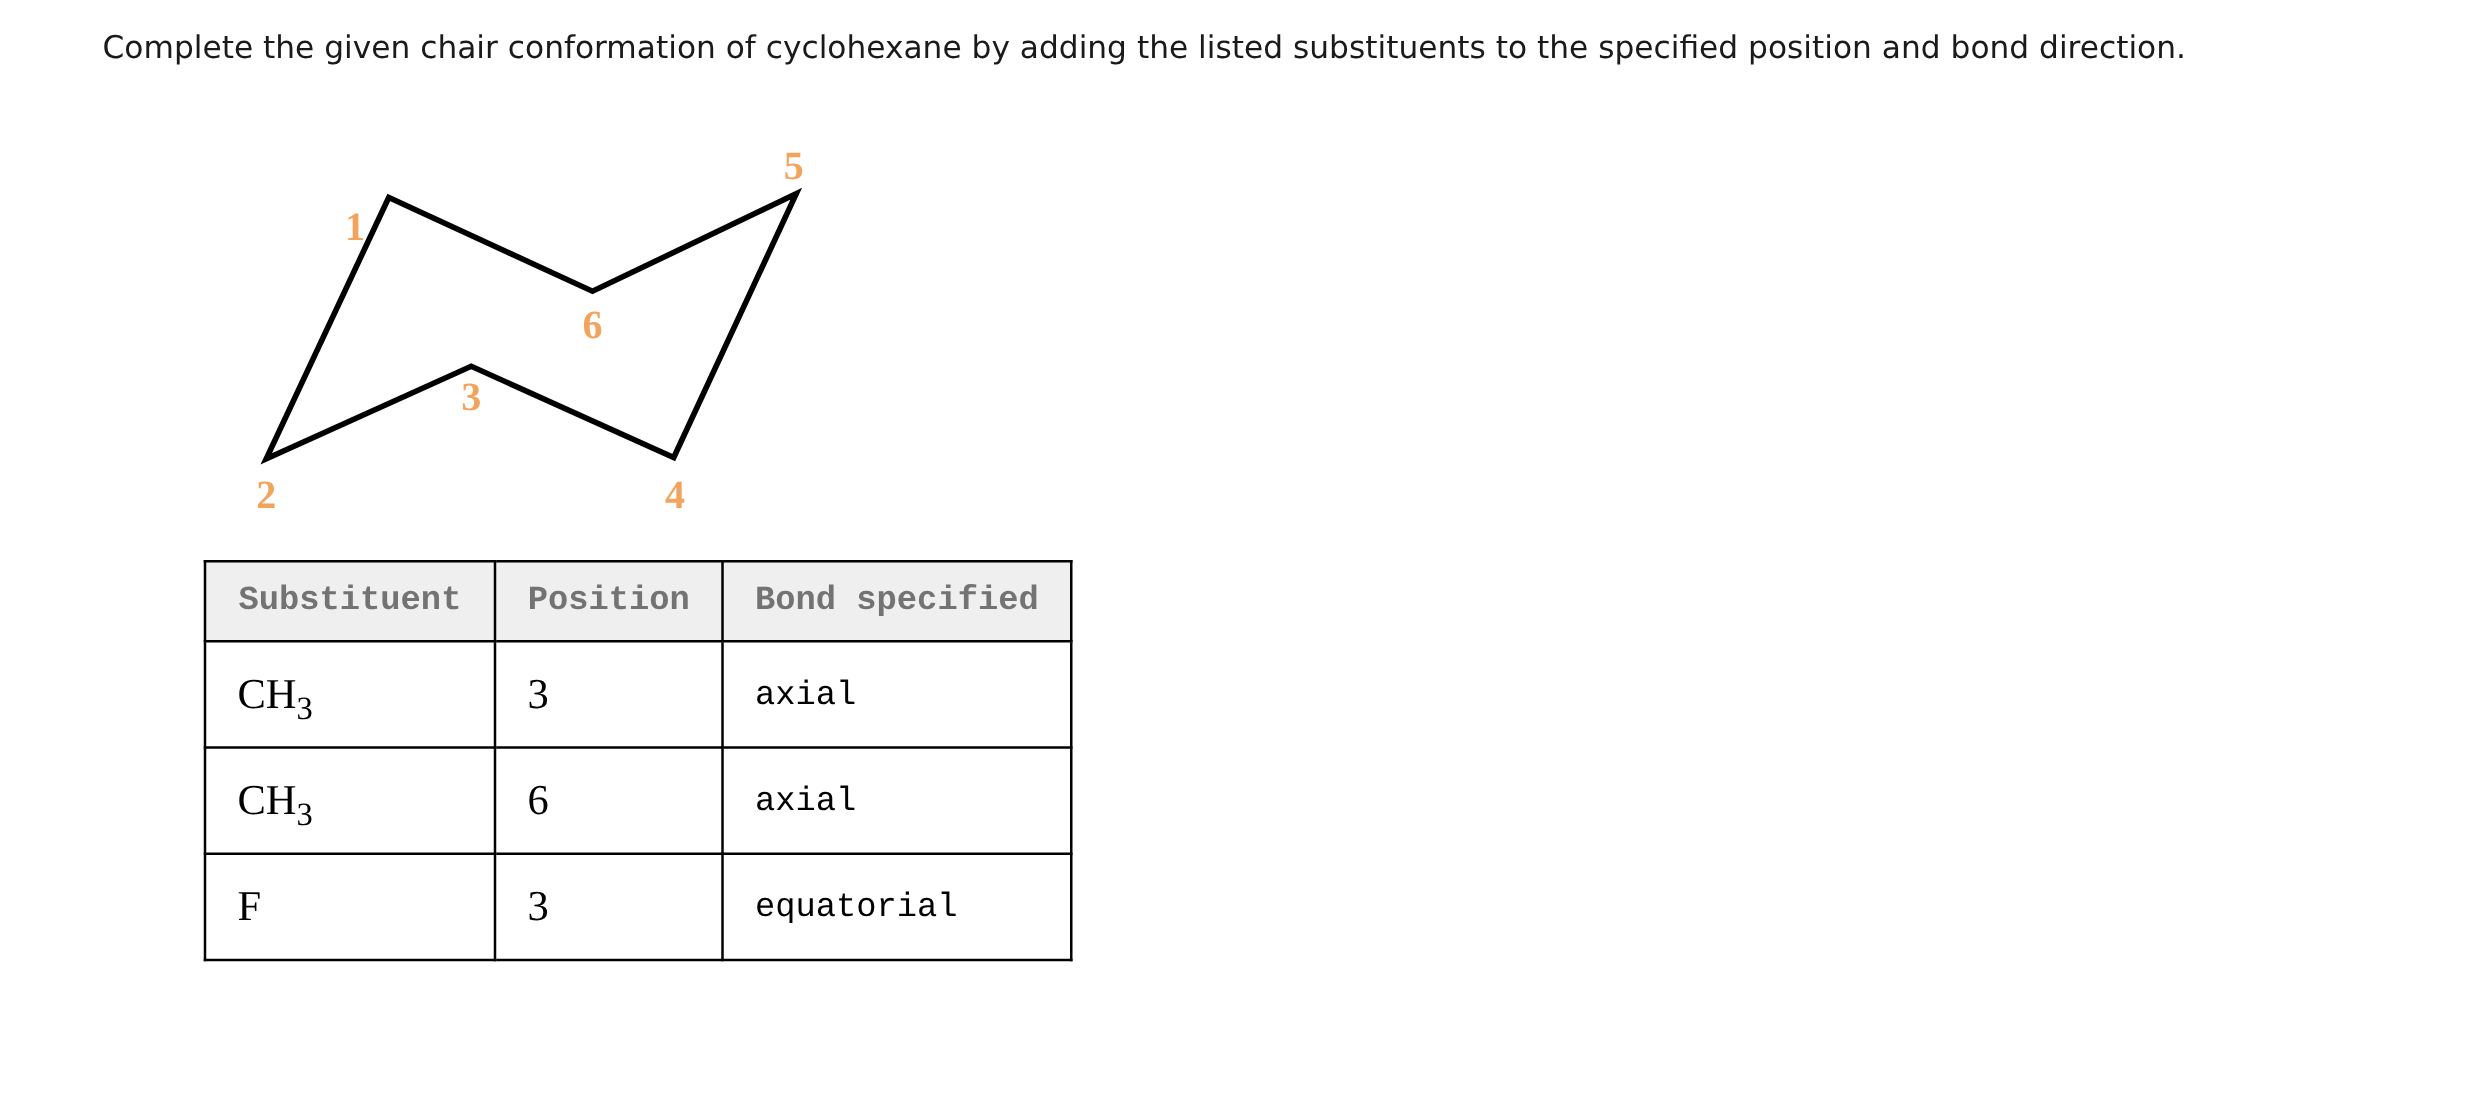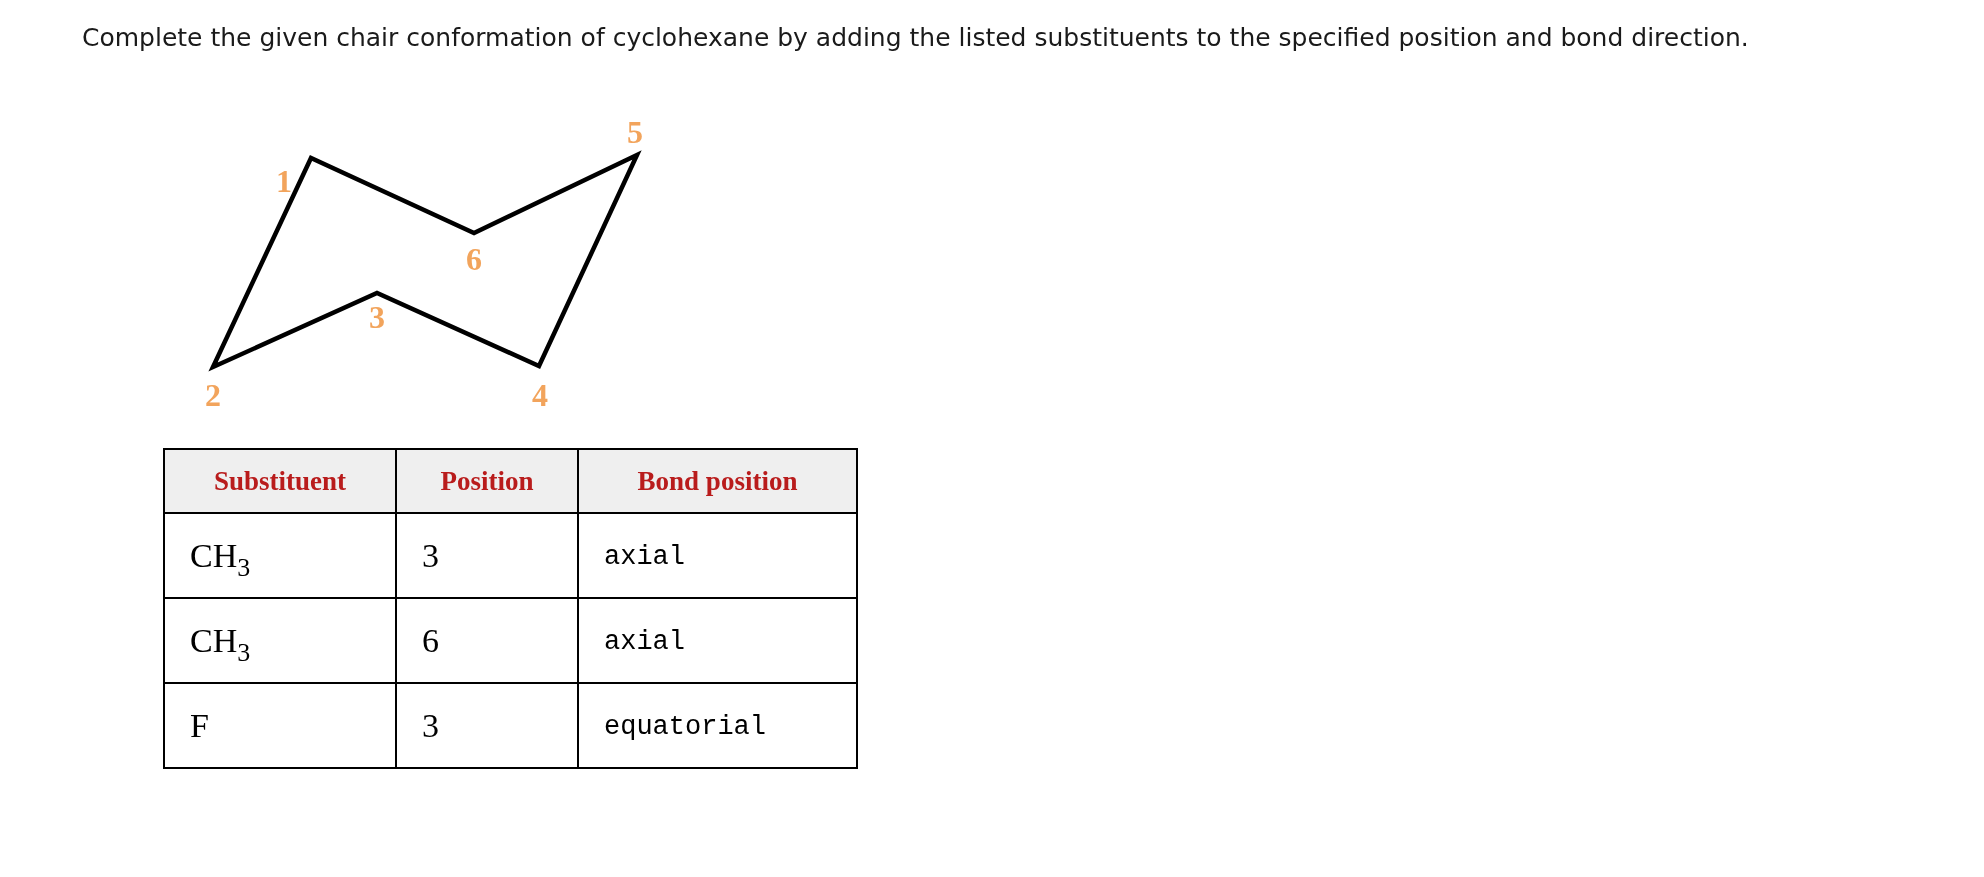--- a/index.html
+++ b/index.html
@@ -51,27 +51,27 @@
     border-collapse:collapse;
     table-layout:fixed;
     background:#ffffff;
   }
   table.sub-table th,
   table.sub-table td{
     border:2px solid var(--line);
   }
   table.sub-table th{
     background:var(--header_bg);
-    font-family:Liberation Serif, serif;
+    font-family:Liberation Mono, monospace;
     font-weight:bold;
     font-size:27px;
     height:64px;
     text-align:center;
     vertical-align:middle;
-    color:#b91c1c;
+    color:#737373;
   }
   table.sub-table td{
     height:85px;
     vertical-align:middle;
     text-align:left;
     padding-left:25px;
     font-size:27px;
   }
   .col-substituent{width:232px;}
   .col-position{width:182px;}
@@ -112,21 +112,21 @@
   <table class="sub-table">
     <colgroup>
       <col class="col-substituent">
       <col class="col-position">
       <col class="col-bond">
     </colgroup>
     <thead>
       <tr>
         <th>Substituent</th>
         <th>Position</th>
-        <th>Bond position</th>
+        <th>Bond specified</th>
       </tr>
     </thead>
     <tbody>
       <tr>
         <td>
           <span class="formula"><span>CH</span><sub>3</sub></span>
         </td>
         <td>
           <span class="pos-num">3</span>
         </td>

